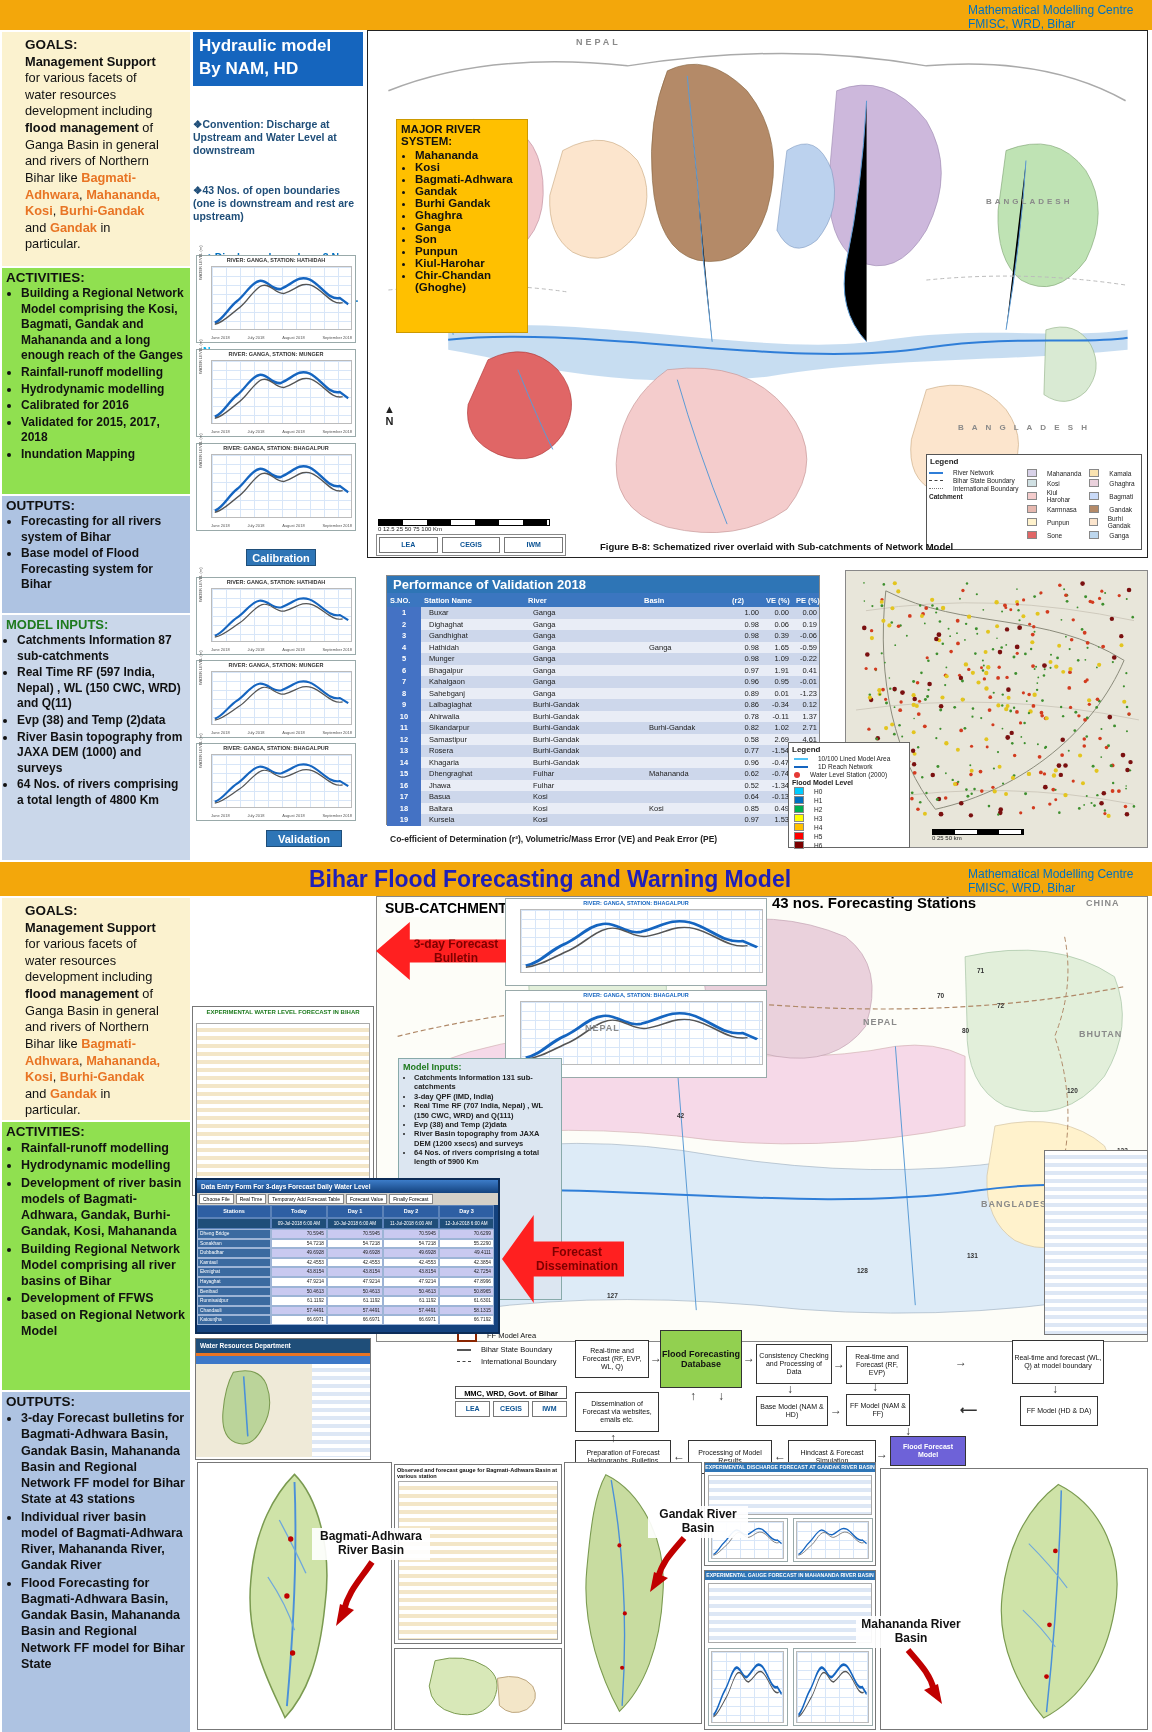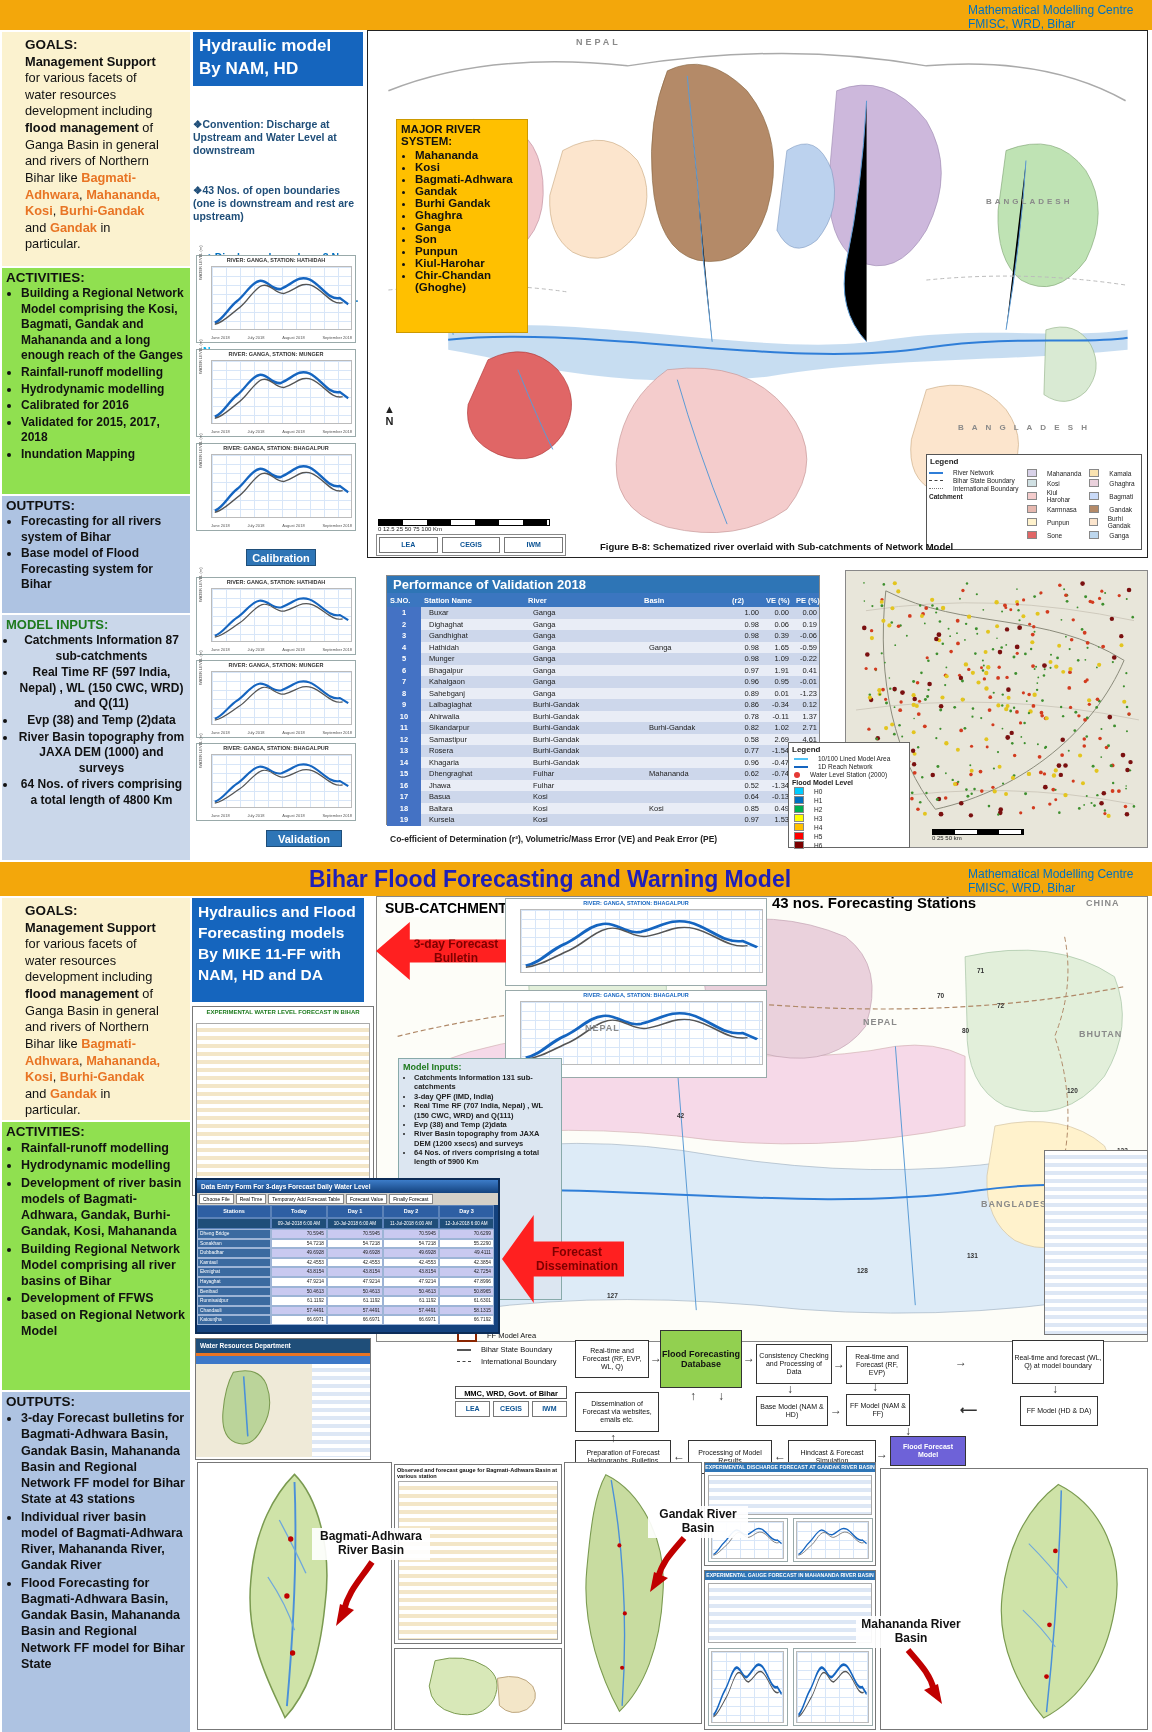--- a/index.html
+++ b/index.html
@@ -140,21 +140,21 @@
     <div class="sechead">OUTPUTS:</div>
     <ul class="blist">
 
     <li>Forecasting for all rivers system of Bihar</li>
         <li>Base model of Flood Forecasting system for Bihar</li>
       </ul>
   </div>
 
   <div class="abs palebg" style="left:2px;top:615px;width:188px;height:245px;padding:2px 4px;">
     <div class="mihead">MODEL INPUTS:</div>
-    <ul class="blist" style="padding-left:11px;text-align:center;">
+    <ul class="blist" style="padding-left:11px;">
 
     <li>Catchments Information 87 sub-catchments</li>
         <li>Real Time  RF (597 India, Nepal) , WL (150 CWC, WRD) and Q(11)</li>
         <li>Evp (38) and Temp (2)data</li>
         <li>River Basin topography from JAXA DEM (1000) and surveys</li>
         <li>64 Nos. of rivers comprising a total length of 4800 Km</li>
       </ul>
   </div>
 
   <div class="abs bluebox" style="left:193px;top:32px;width:170px;height:54px;font-size:17px;padding:3px 6px;line-height:1.35;">
@@ -1134,21 +1134,20 @@
   <div class="abs steel" style="left:2px;top:1392px;width:188px;height:340px;padding:2px 4px;">
     <div class="sechead">OUTPUTS:</div>
     <ul class="blist" style="font-size:12.5px;">
 
     <li>3-day Forecast bulletins for Bagmati-Adhwara Basin, Gandak Basin, Mahananda Basin and Regional Network FF model for Bihar State at 43 stations</li>
         <li>Individual river basin model of Bagmati-Adhwara River, Mahananda River, Gandak River</li>
         <li>Flood Forecasting for Bagmati-Adhwara Basin, Gandak Basin, Mahananda Basin and Regional Network FF model for Bihar State</li>
       </ul>
   </div>
 
-  <div class="abs bluebox" style="left:192px;top:898px;width:172px;height:104px;font-size:15.5px;padding:4px 6px;line-height:1.35;">Hydraulics and Flood Forecasting  models By MIKE 11-FF with NAM, HD and DA</div>
 
   <div class="abs whitecard" style="left:192px;top:1006px;width:182px;height:190px;">
     <div class="exptitle">EXPERIMENTAL WATER LEVEL FORECAST IN BIHAR</div>
     <div class="abs stripes" style="left:3px;top:16px;right:3px;bottom:4px;border:1px solid #aaa;"></div>
   </div>
 
   <div class="abs" style="left:376px;top:896px;width:772px;height:446px;border:1px solid #888;background:#FDFDF8;">
     <svg viewBox="0 0 772 446" style="position:absolute;left:0;top:0;width:100%;height:100%;">
       <path d="M30,180 Q150,120 300,150 Q420,170 520,150 Q560,145 590,160 L590,230 Q440,260 300,240 Q150,225 30,250 Z" fill="#F6D9E8" stroke="#caa" stroke-width="0.6"></path>
       <path d="M590,60 Q680,40 740,80 Q760,130 730,180 Q690,230 630,210 Q590,190 592,130 Z" fill="#E2EFDA" stroke="#9b9" stroke-width="0.6"></path>

